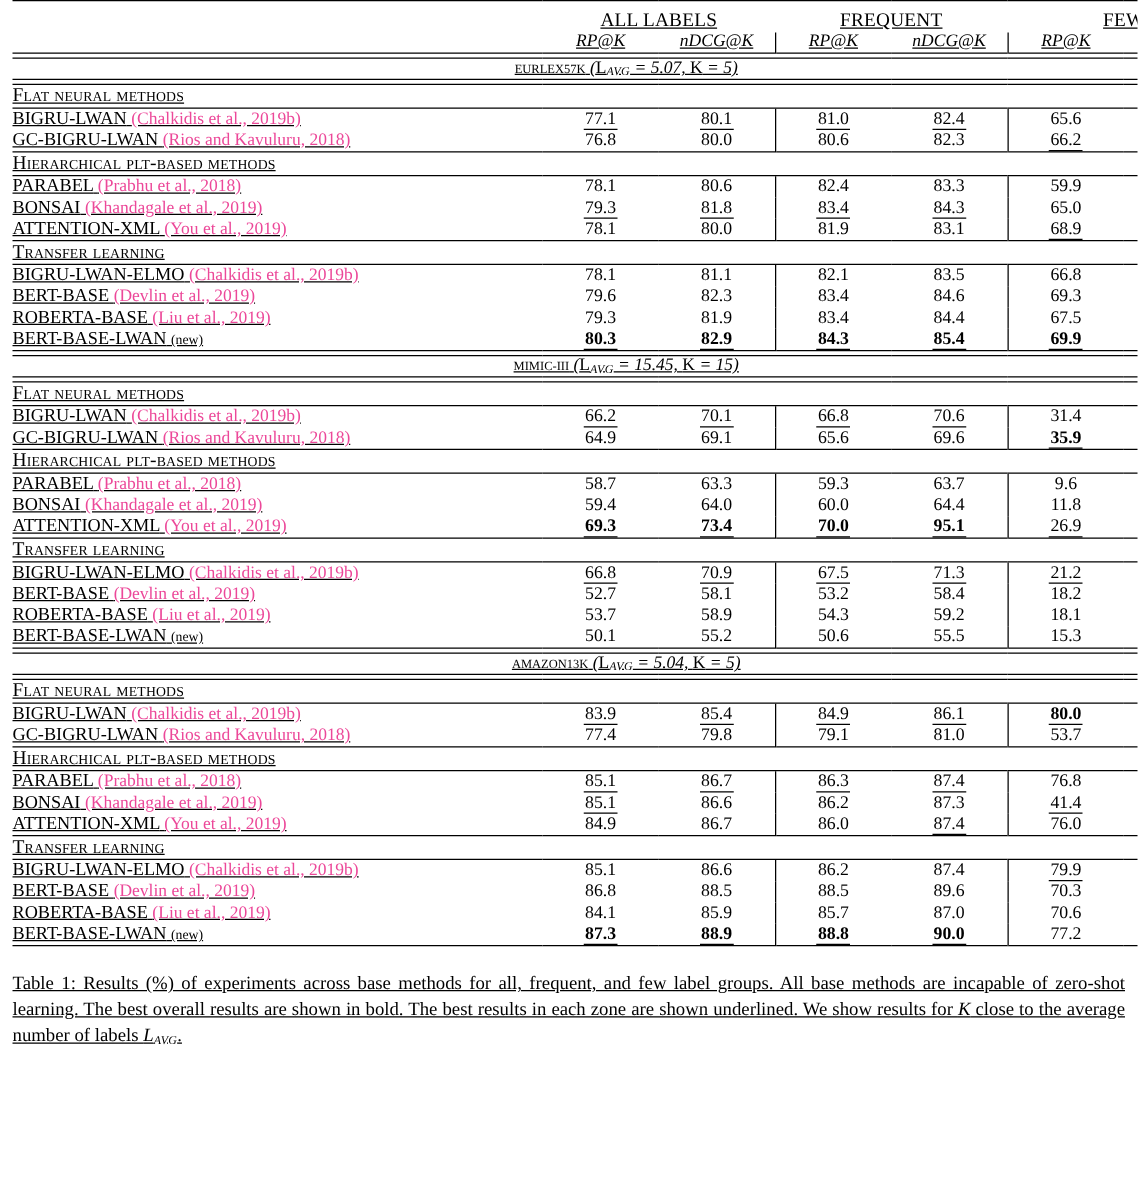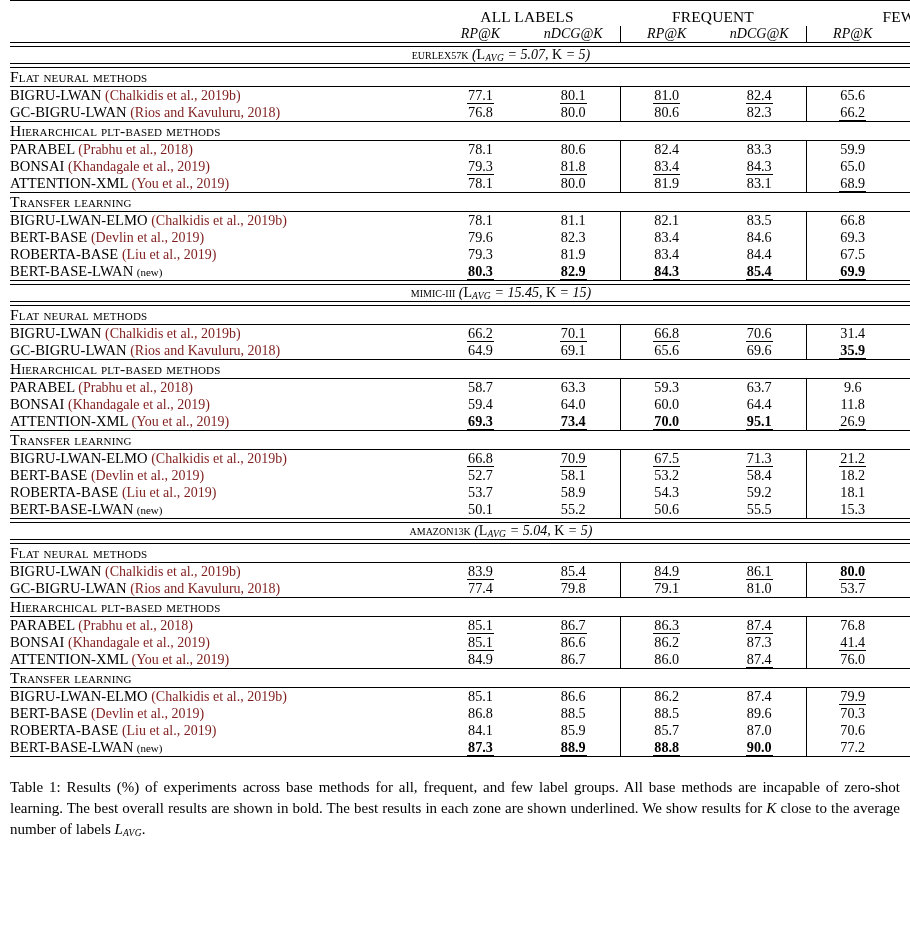--- a/index.html
+++ b/index.html
@@ -2,21 +2,21 @@
 <html><head>
 <meta charset="utf-8">
 <style>
   html,body{margin:0;padding:0;background:#ffffff;}
   body{
     width:910px;height:944px;
     font-family:"Liberation Serif","DejaVu Serif",serif;
     color:#000000;
     -webkit-font-smoothing:none;
   }
-  #page{position:relative;width:910px;height:944px;box-sizing:border-box;padding:0 10px;}
+  #page{position:relative;width:910px;height:944px;box-sizing:border-box;padding:0 10px;text-decoration:underline;}
 
   table.main{
     border-collapse:collapse;
     width:890px;
     table-layout:fixed;
     font-size:14.2px;
   }
   table.main td{padding:0;vertical-align:bottom;}
 
   
@@ -66,21 +66,21 @@
     letter-spacing:0.15px;
   }
 
   
   .mname{
     padding:1.5px 0 1.5px 8px;
     font-variant:small-caps;
     font-size:14.6px;
     white-space:nowrap;
   }
-  .mname .cite{color:#7f1d1d;font-variant:normal;font-size:14px;}
+  .mname .cite{color:#ec4899;font-variant:normal;font-size:14px;}
   .mname .plain{font-variant:normal;font-size:11px;}
   .num{
     text-align:center;
     padding:1.5px 0 1.5px 0;
     font-size:14.2px;
     white-space:nowrap;
   }
   .num span.v{display:inline-block;padding:0 1px;}
   .num span.v.u{border-bottom:1.1px solid #000;padding-bottom:0px;line-height:1.02;text-align:right;}
   .num span.v.b{font-weight:bold;}

